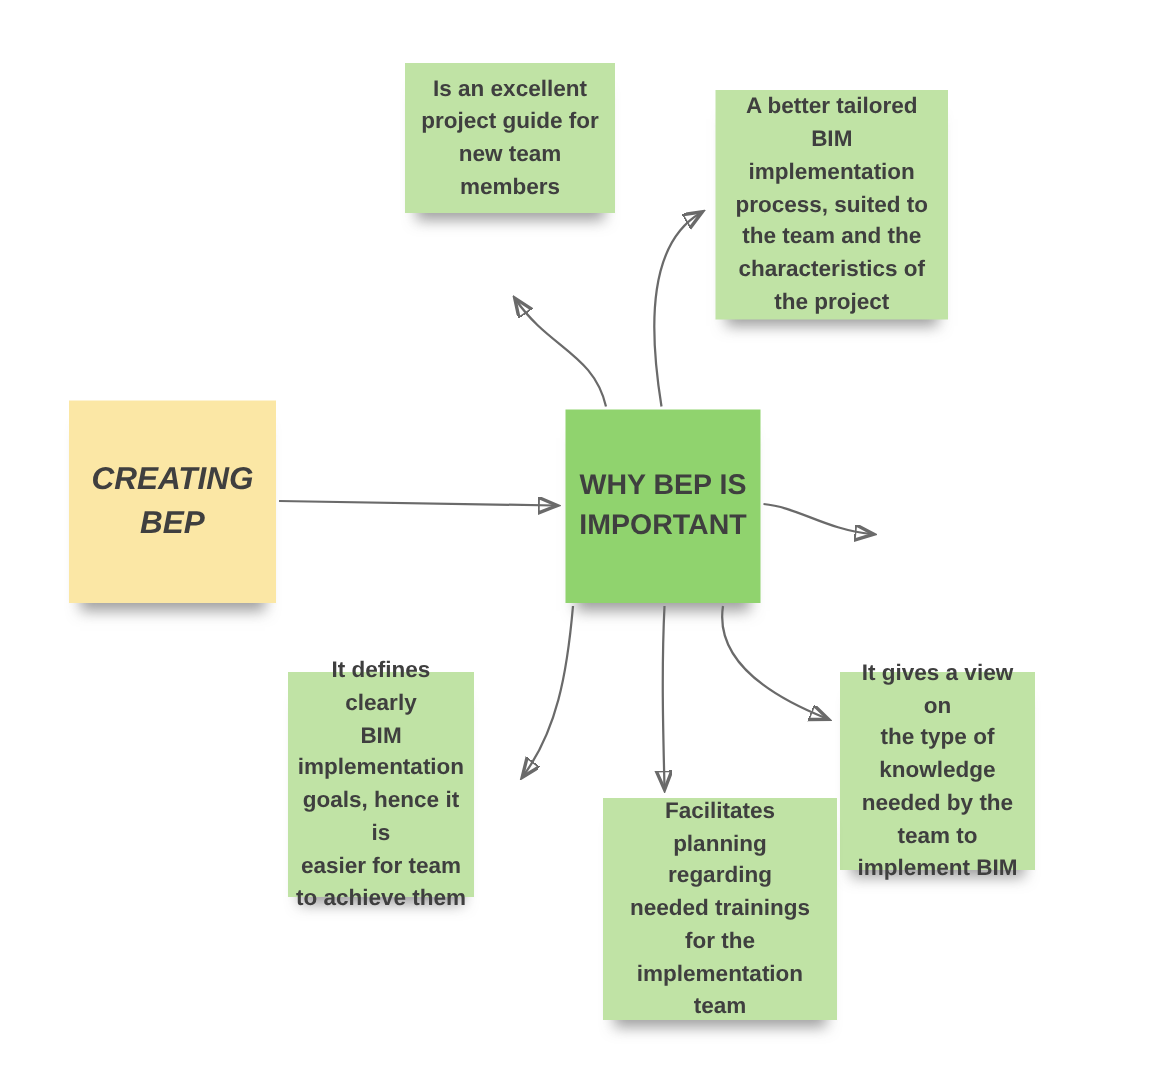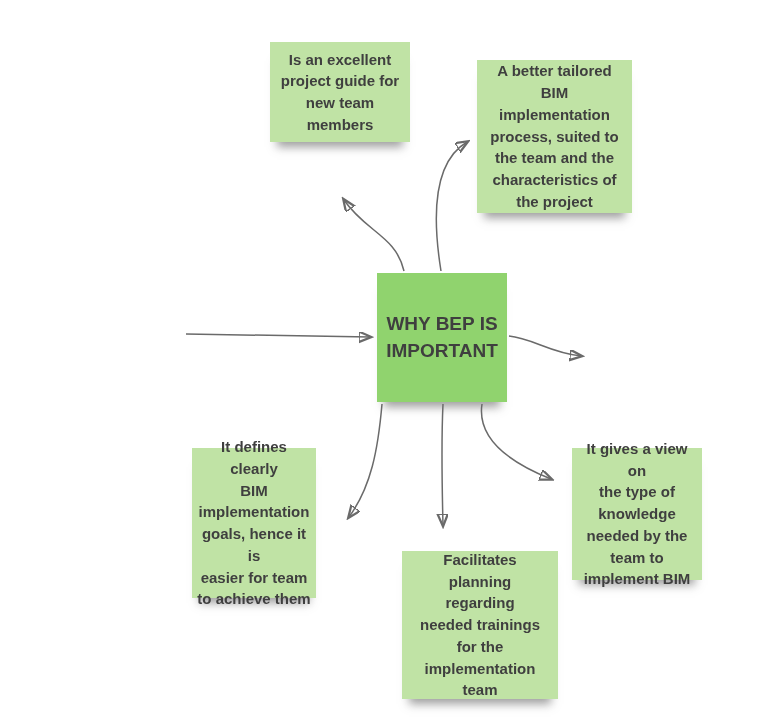--- a/index.html
+++ b/index.html
@@ -42,40 +42,42 @@
   }
   .note-branch {
     background: #c0e3a5;
     font-size: 15px;
     line-height: 1.45;
     padding: 4px;
   }
   .note-top-left      { left: 270px; top: 42px;  width: 140px; height: 100px; }
   .note-top-right     { left: 477px; top: 60px;  width: 155px; height: 153px; }
   .note-right         { left: 590px; top: 287px; width: 130px; height: 131px; }
-  .note-bottom-right  { left: 560px; top: 448px; width: 130px; height: 132px; margin-left: 12px; }
-  .note-bottom-center { left: 402px; top: 532px; width: 156px; height: 148px; margin-top: 19px; }
+  .note-bottom-right  { left: 560px; top: 448px; width: 130px; height: 132px; }
+  .note-bottom-center { left: 402px; top: 532px; width: 156px; height: 148px; }
   .note-bottom-left   { left: 192px; top: 448px; width: 124px; height: 150px; }
   #arrow-layer {
     position: absolute;
     left: 0; top: 0;
     width: 768px; height: 727px;
     pointer-events: none;
   }
   #arrow-layer path {
     fill: none;
     stroke: #6a6a6a;
     stroke-width: 1.5;
   }
 </style>
 </head>
 <body>
 
 <div id="stage">
 
+  <div class="note note-root">CREATING
+BEP</div>
 
   <div class="note note-hub">WHY BEP IS
 IMPORTANT</div>
 
   <div class="note note-branch note-top-left">Is an excellent
 project guide for
 new team
 members</div>
 
   <div class="note note-branch note-top-right">A better tailored

